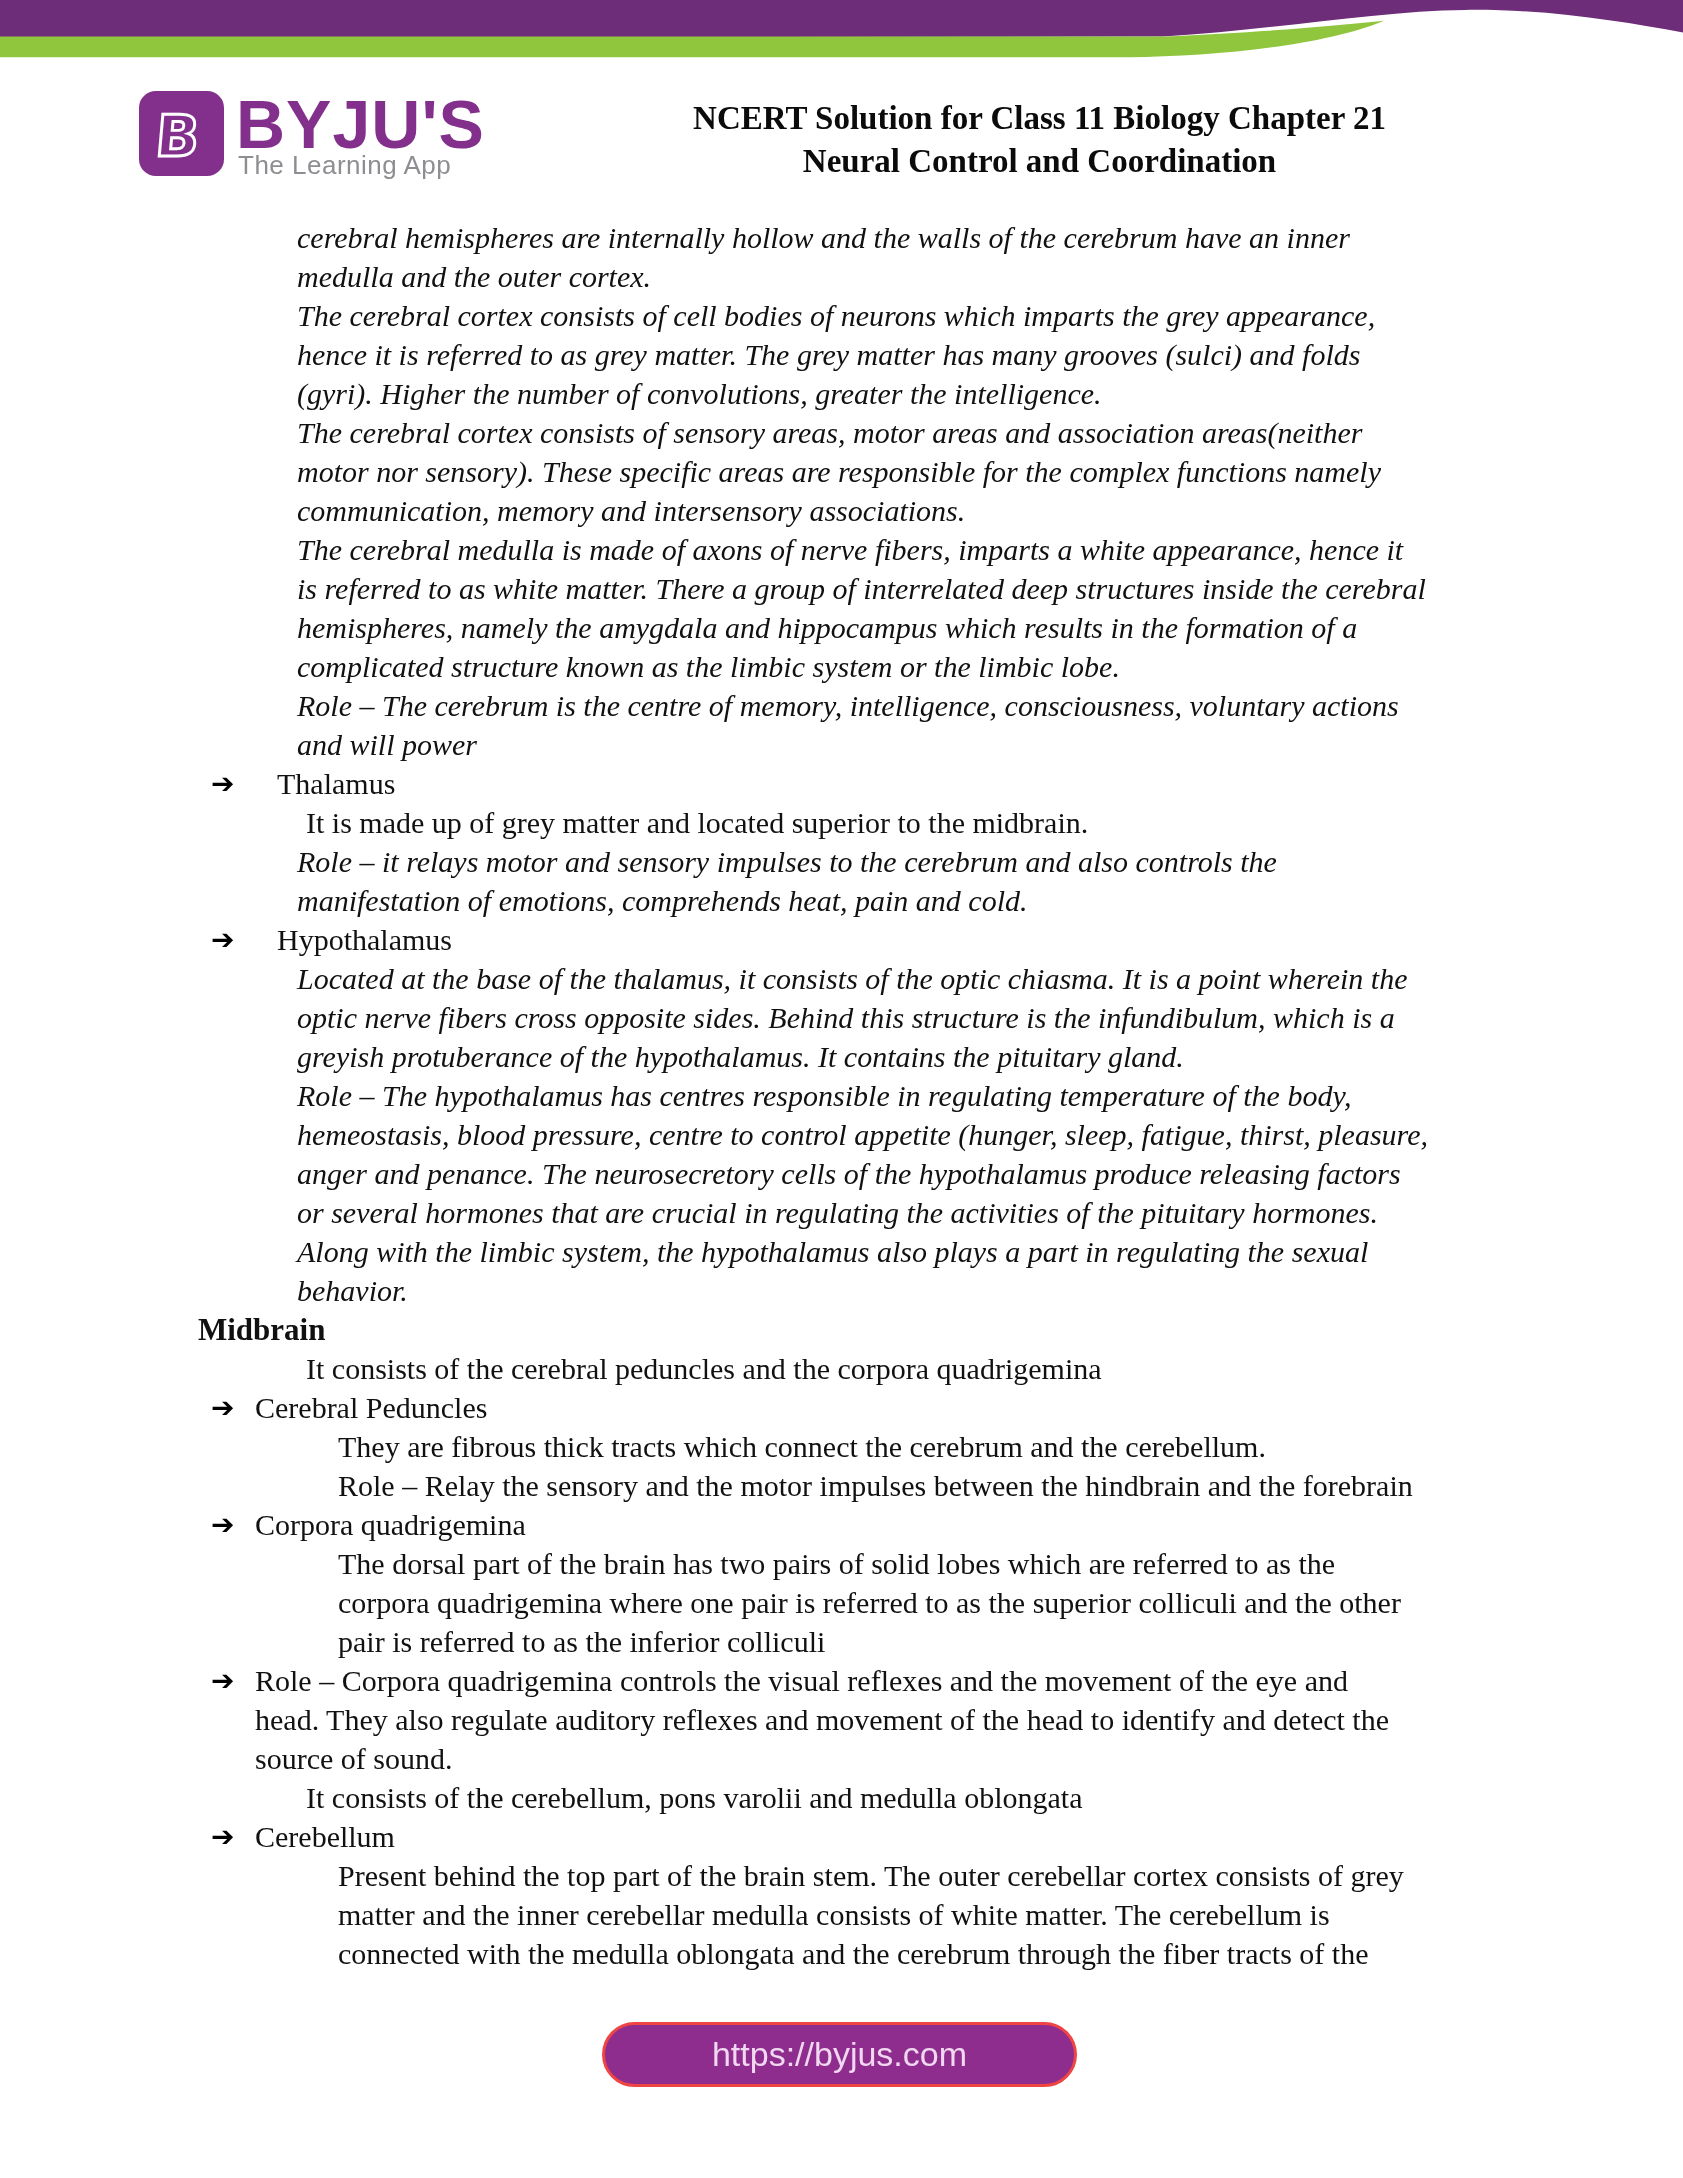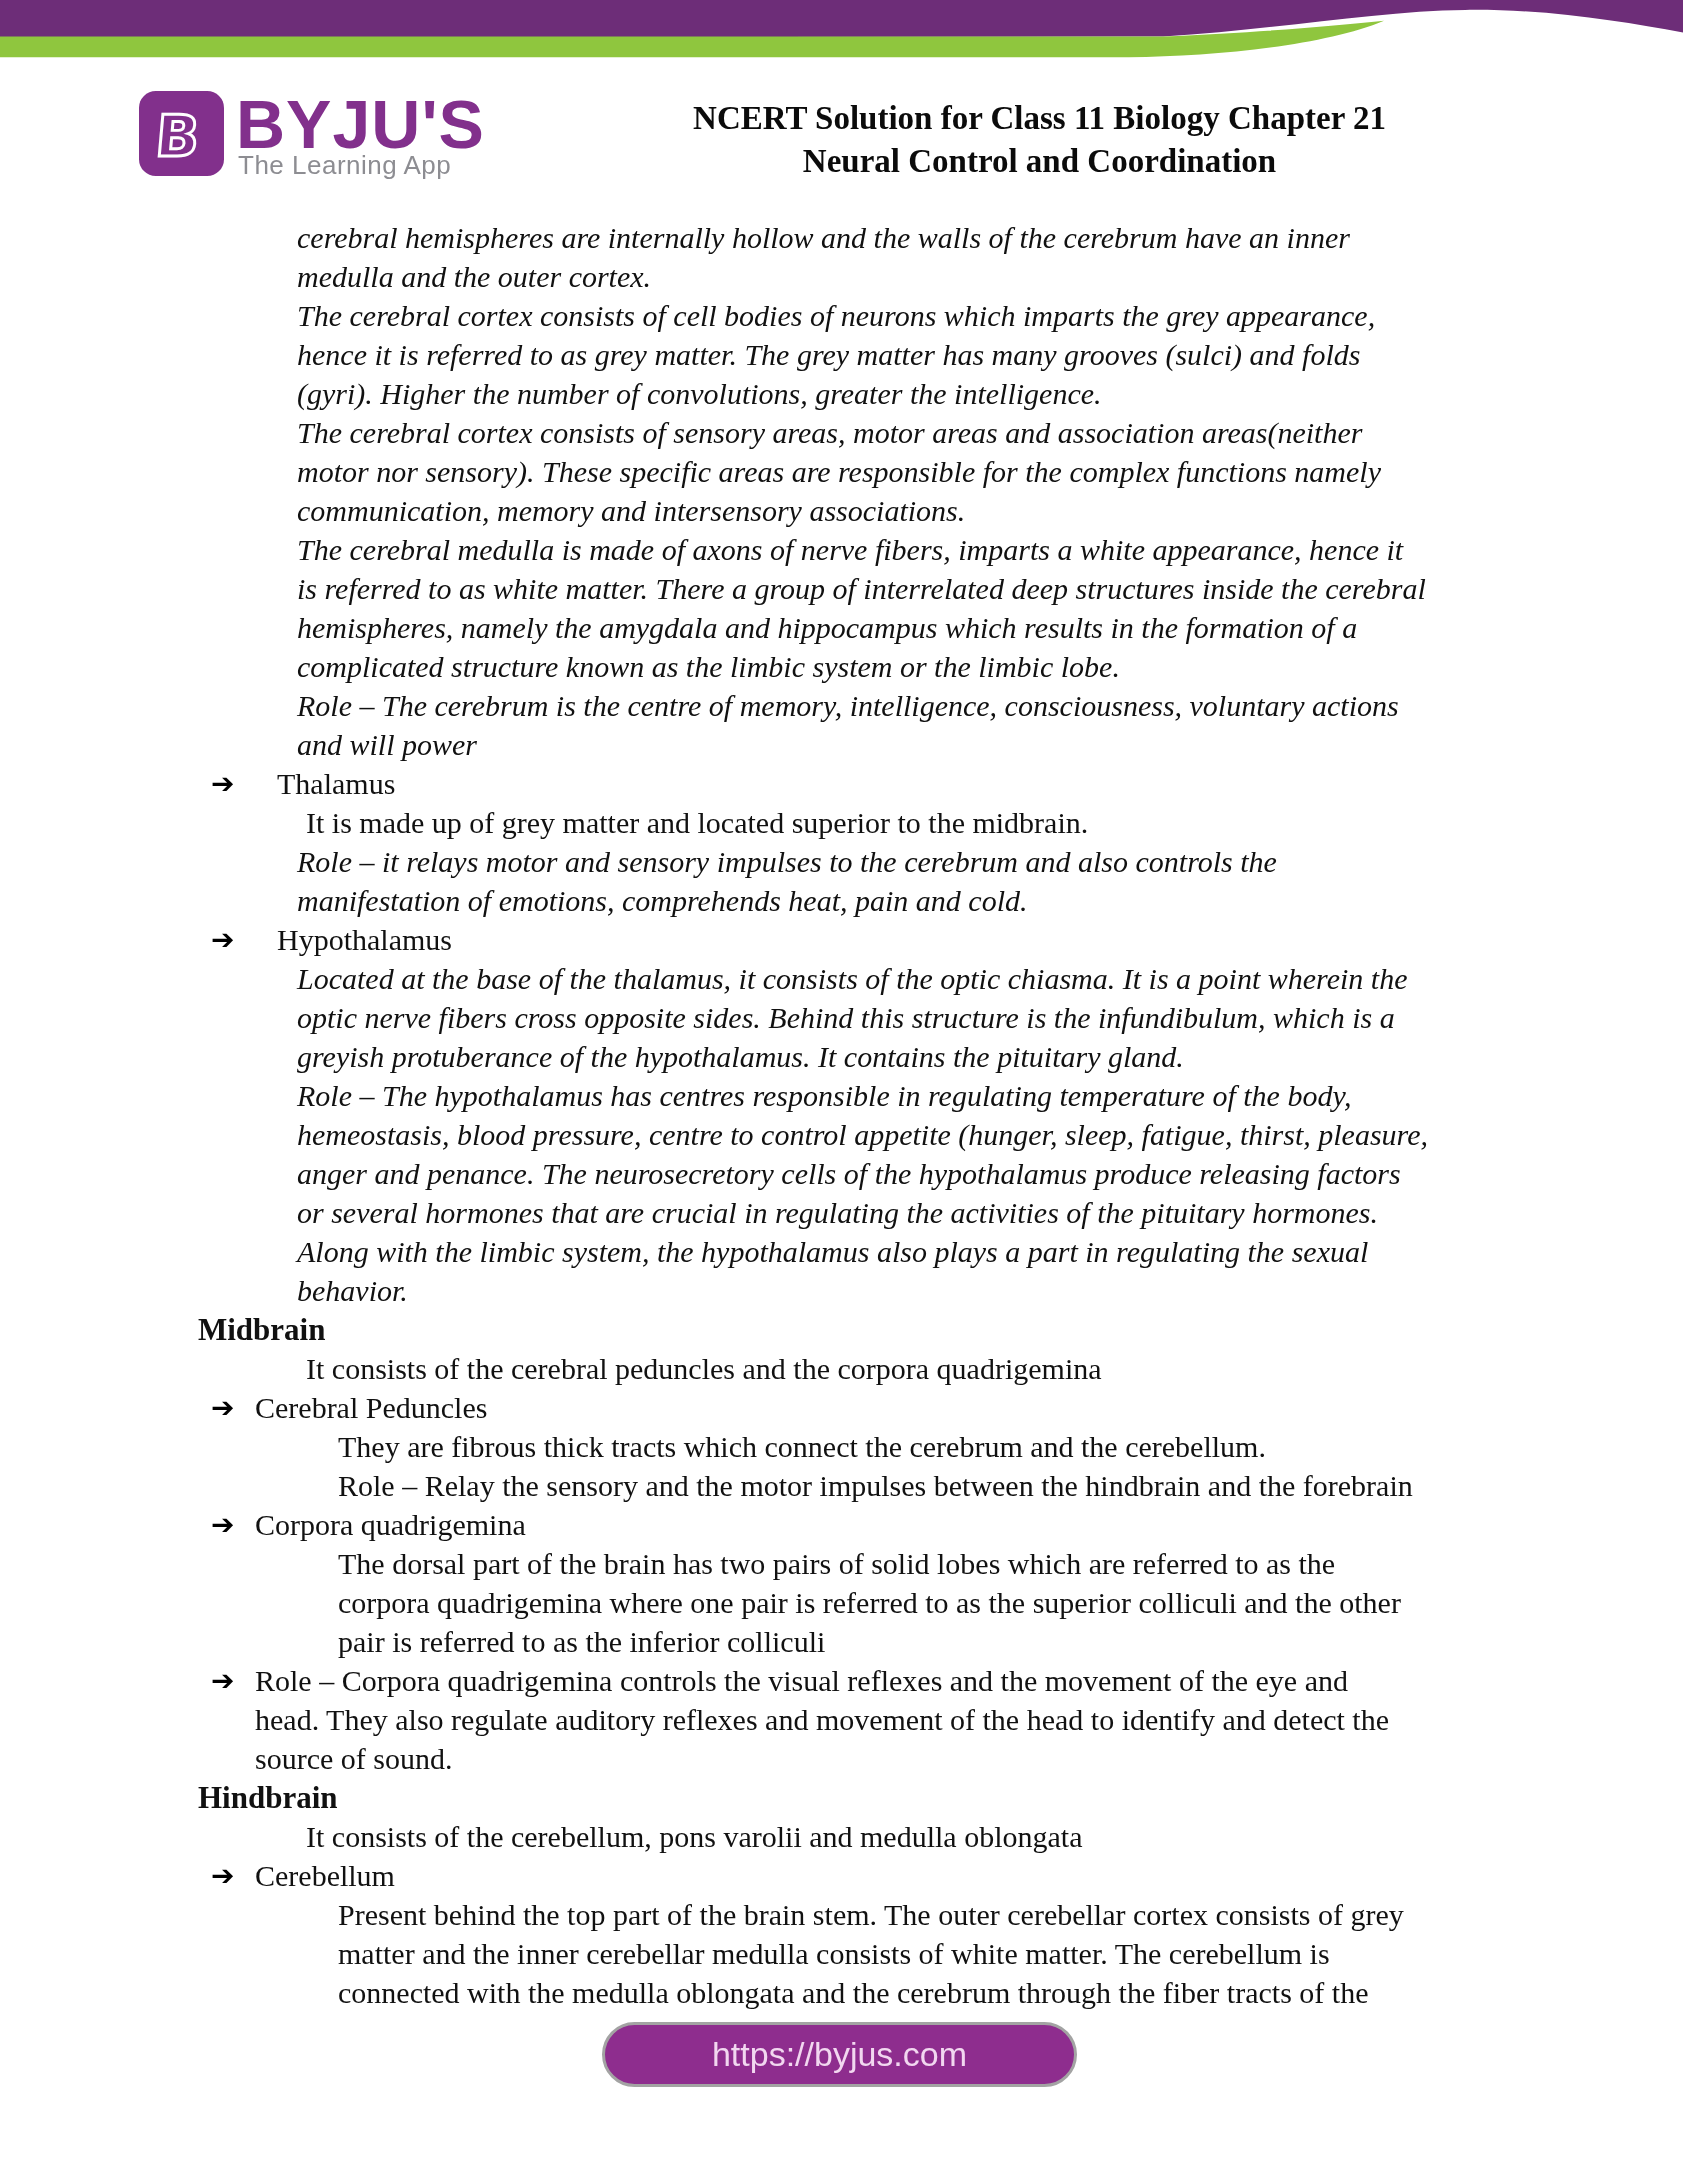--- a/index.html
+++ b/index.html
@@ -33,21 +33,21 @@
   .li .arrow{
     position:absolute;left:211px;top:0;font-family:"DejaVu Sans",sans-serif;
     font-size:28px;color:#000;font-weight:bold;
   }
   .li-a{padding-left:277px;}
   .li-b{padding-left:255px;}
   .li .li-text{white-space:pre-line;}
   
   .footer-pill{
     position:absolute;left:602px;top:2022px;width:475px;height:65px;
-    background:#8e2d8e;border:3px solid #a3a3a3;border-radius:38px;
+    background:#8e2d8e;border:3px solid #ef4444;border-radius:38px;
     box-sizing:border-box;display:flex;align-items:center;justify-content:center;
     font-family:"Liberation Sans",sans-serif;font-size:34px;color:#f2d7f0;
   }
 </style>
 </head>
 <body>
 
 <div class="page">
 
   <svg class="header-art" viewBox="0 0 1700 80" preserveAspectRatio="none">
@@ -126,21 +126,20 @@
 corpora quadrigemina where one pair is referred to as the superior colliculi and the other
 pair is referred to as the inferior colliculi</div>
 
     <div class="li li-b">
       <span class="arrow">➔</span>
       <span class="li-text">Role – Corpora quadrigemina controls the visual reflexes and the movement of the eye and
 head. They also regulate auditory reflexes and movement of the head to identify and detect the
 source of sound.</span>
     </div>
 
-    <div class="heading">Hindbrain</div>
     <div class="para-i1">It consists of the cerebellum, pons varolii and medulla oblongata</div>
 
     <div class="li li-b">
       <span class="arrow">➔</span>
       <span class="li-text">Cerebellum</span>
     </div>
     <div class="para-i2">Present behind the top part of the brain stem. The outer cerebellar cortex consists of grey
 matter and the inner cerebellar medulla consists of white matter. The cerebellum is
 connected with the medulla oblongata and the cerebrum through the fiber tracts of the</div>
 

